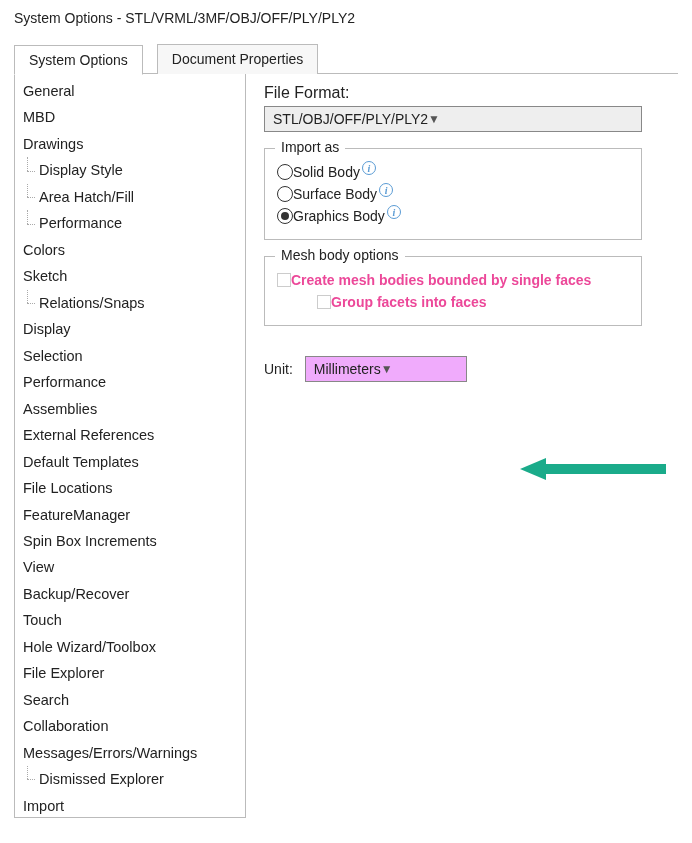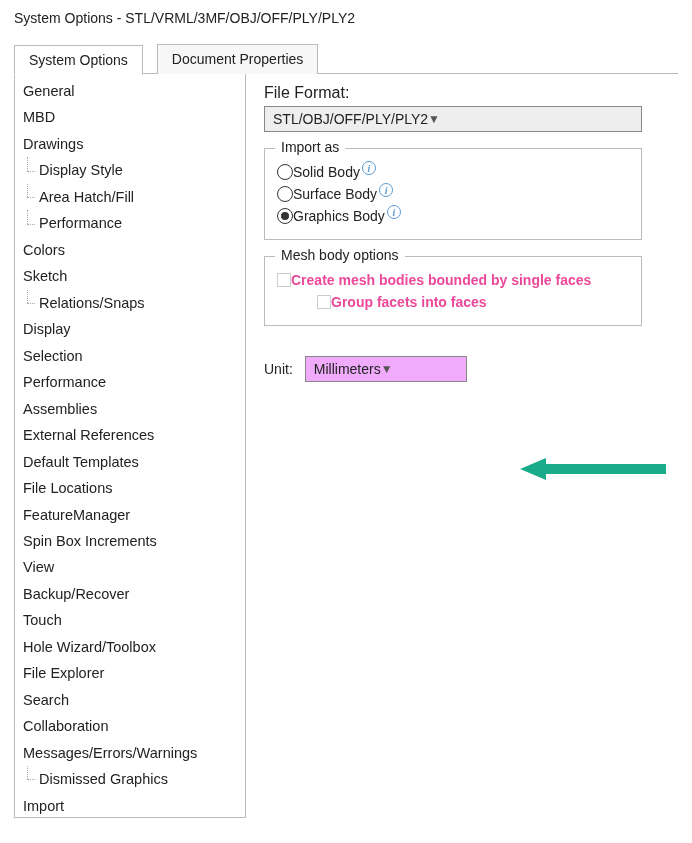--- a/index.html
+++ b/index.html
@@ -67,21 +67,21 @@
         <div class="tree-item">FeatureManager</div>
         <div class="tree-item">Spin Box Increments</div>
         <div class="tree-item">View</div>
         <div class="tree-item">Backup/Recover</div>
         <div class="tree-item">Touch</div>
         <div class="tree-item">Hole Wizard/Toolbox</div>
         <div class="tree-item">File Explorer</div>
         <div class="tree-item">Search</div>
         <div class="tree-item">Collaboration</div>
         <div class="tree-item">Messages/Errors/Warnings</div>
-        <div class="tree-item child">Dismissed Graphics</div>
+        <div class="tree-item child">Dismissed Explorer</div>
         <div class="tree-item">Import</div>
       </div>
 
     <div class="main">
       <div class="field-label">File Format:</div>
       <div class="dropdown">
         <span>STL/OBJ/OFF/PLY/PLY2</span>
         <span class="chev">▼</span>
       </div>
 

